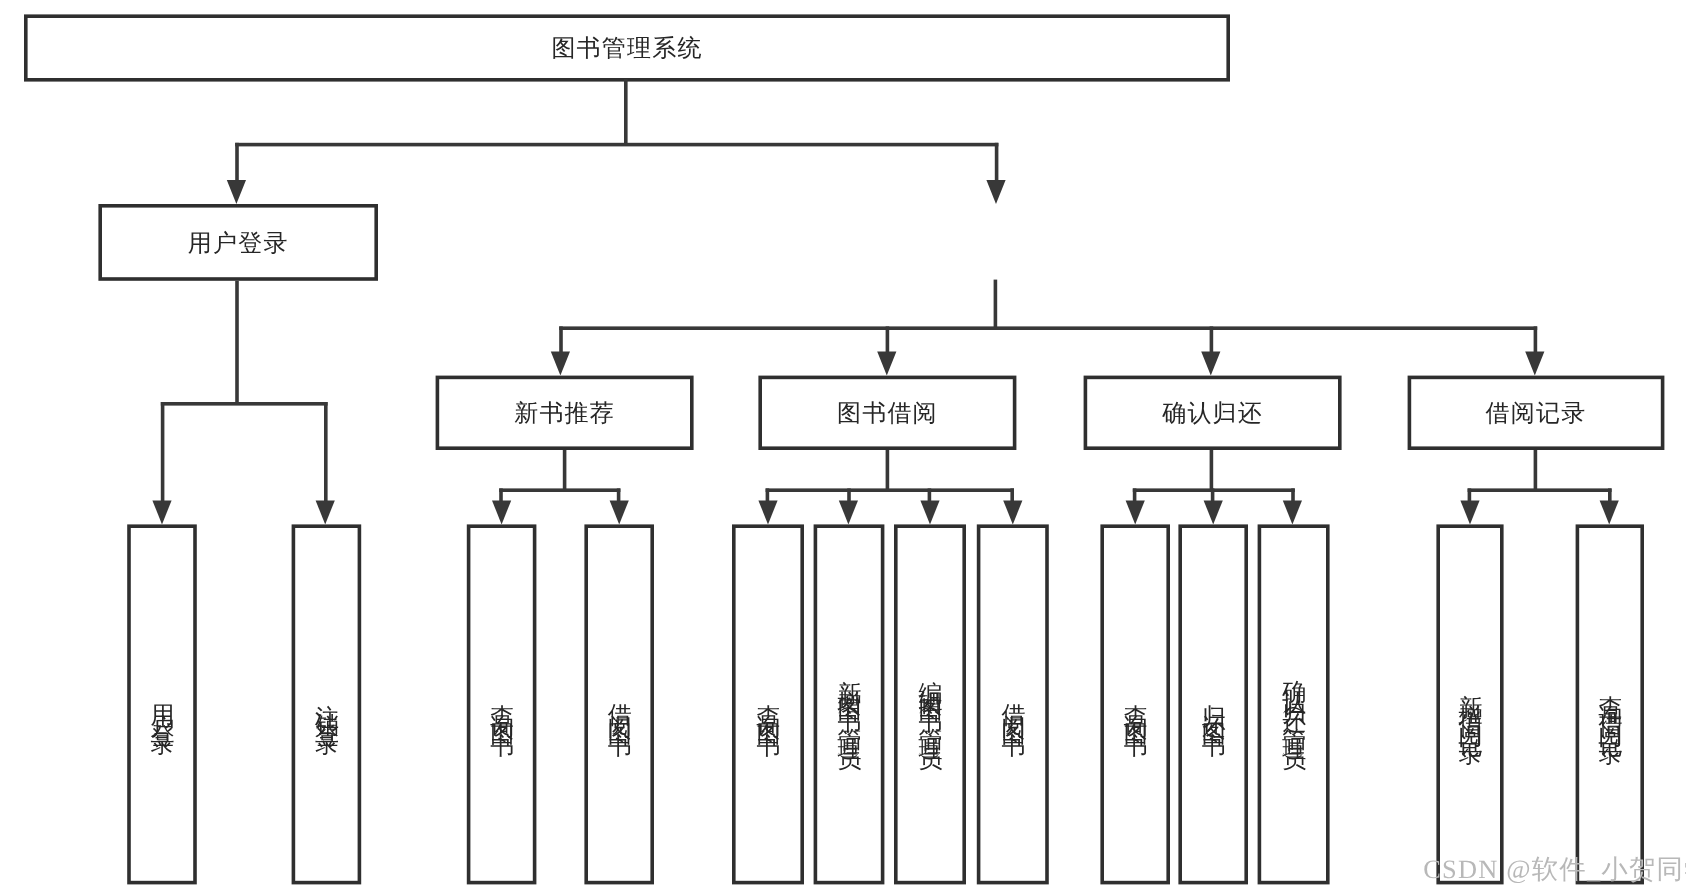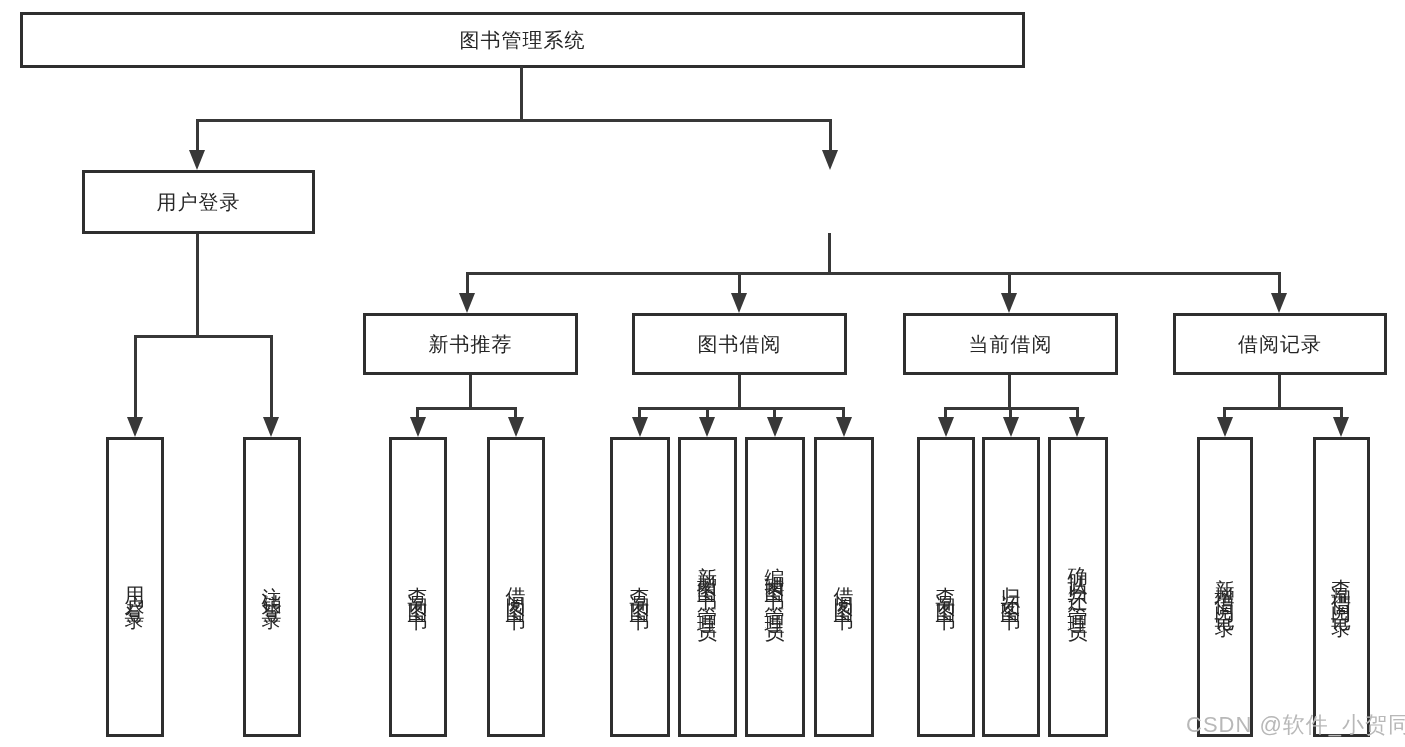--- a/index.html
+++ b/index.html
@@ -2,21 +2,21 @@
 <html><head>
 <meta charset="utf-8">
 <style>
   html, body { margin: 0; padding: 0; background: #ffffff; }
   .canvas {
     position: relative;
     width: 1405px;
     height: 747px;
     background: #ffffff;
     overflow: hidden;
-    font-family: Liberation Sans, sans-serif;
+    font-family: Liberation Serif, serif;
     color: #262626;
   }
   .hbox {
     position: absolute;
     box-sizing: border-box;
     border: 3px solid #2f2f2f;
     background: #ffffff;
     display: flex;
     align-items: center;
     justify-content: center;
@@ -99,21 +99,21 @@
   <div class="ah" style="left:1001px; top:293px;"></div>
   <div class="ah" style="left:1271px; top:293px;"></div>
 
   <div class="hbox" style="left:363px; top:313px; width:215px; height:62px;">
     <span>新书推荐</span>
   </div>
   <div class="hbox" style="left:632px; top:313px; width:215px; height:62px;">
     <span>图书借阅</span>
   </div>
   <div class="hbox" style="left:903px; top:313px; width:215px; height:62px;">
-    <span>当前借阅</span>
+    <span>确认归还</span>
   </div>
   <div class="hbox" style="left:1173px; top:313px; width:214px; height:62px;">
     <span>借阅记录</span>
   </div>
 
   <div class="vline" style="left:469px; top:375px; height:34px;"></div>
   <div class="hline" style="left:416px; top:407px; width:101px;"></div>
   <div class="vline" style="left:416px; top:407px; height:12px;"></div>
   <div class="vline" style="left:514px; top:407px; height:12px;"></div>
   <div class="ah" style="left:410px; top:417px;"></div>

